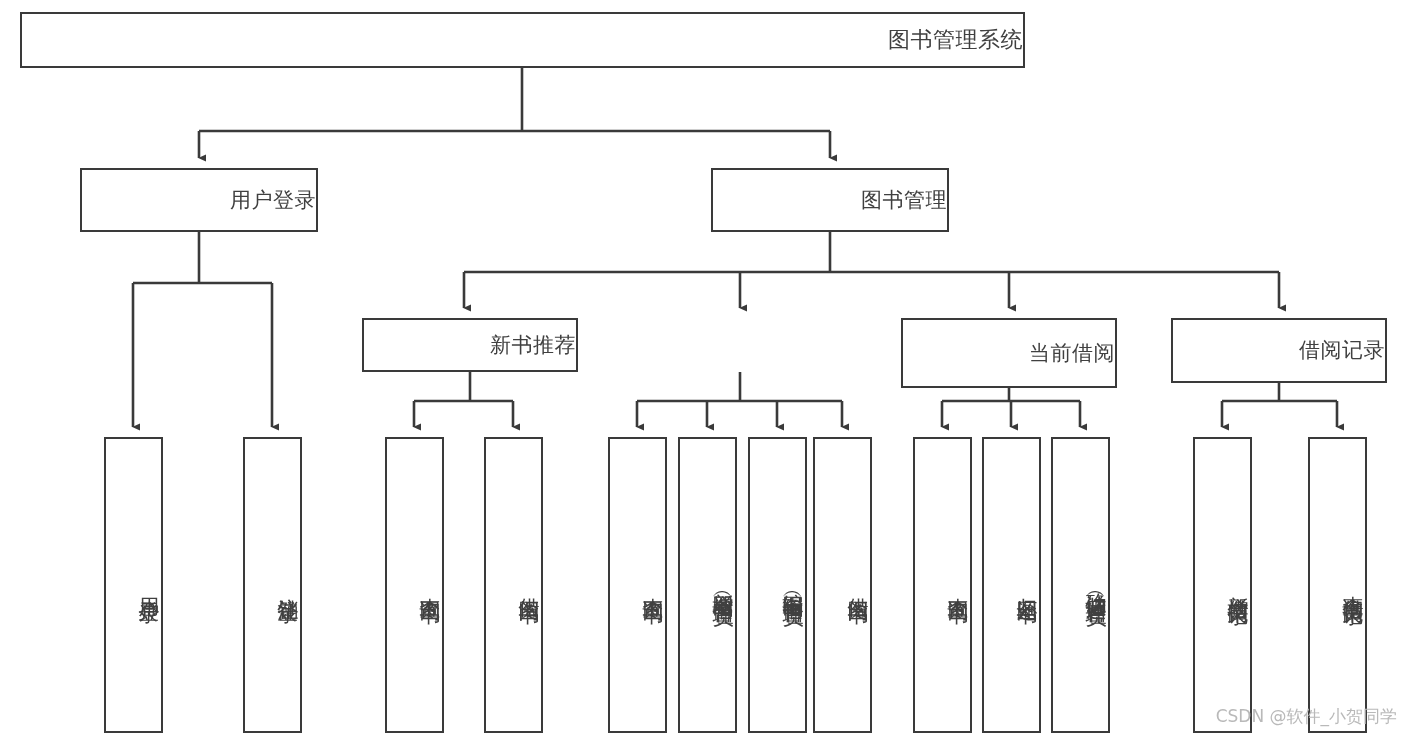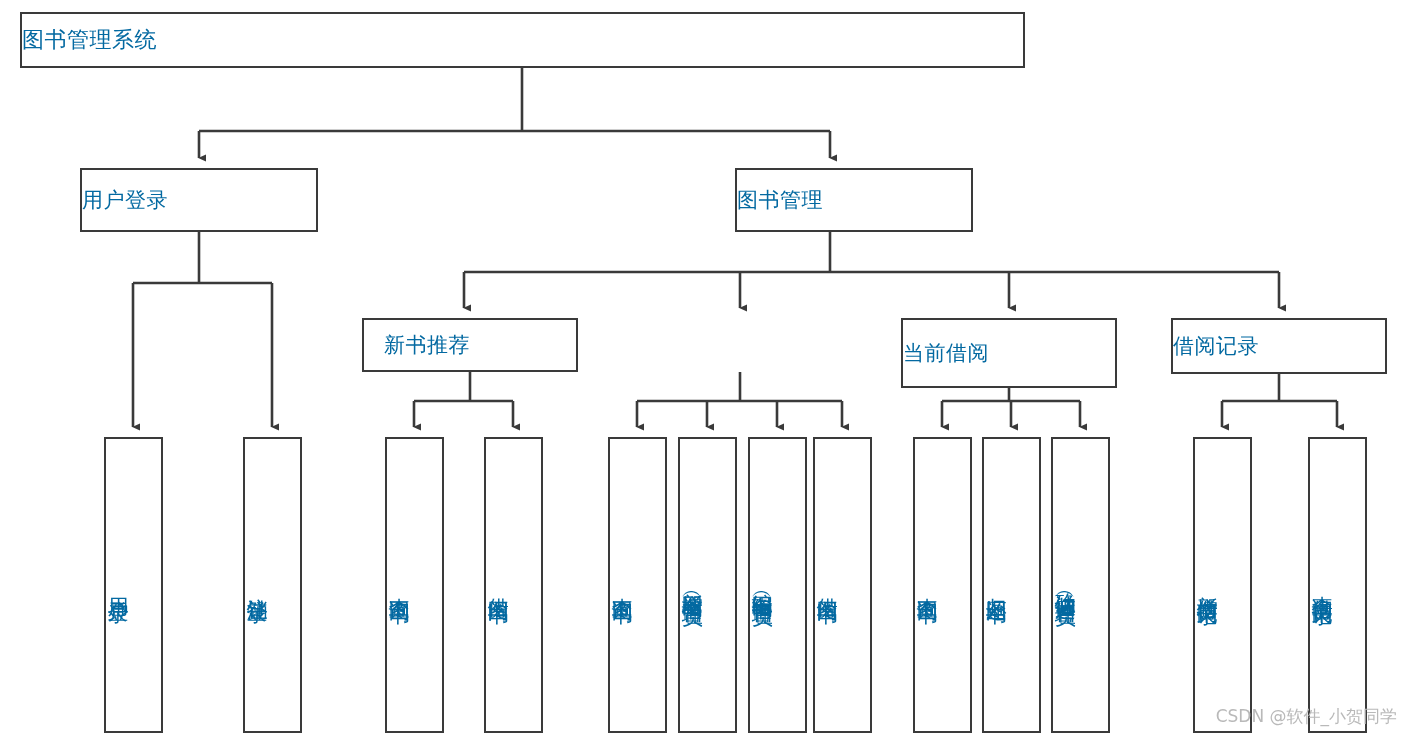--- a/index.html
+++ b/index.html
@@ -13,22 +13,22 @@
   #canvas{position:relative;width:1405px;height:747px;}
   svg#wires{position:absolute;left:0;top:0;width:1405px;height:747px;pointer-events:none;}
 
   .node{
     position:absolute;
     box-sizing:border-box;
     background:#ffffff;
     border:2.5px solid #3a3a3a;
     display:flex;
     align-items:center;
-    justify-content:flex-start;
-    color:#0369a1;
+    justify-content:flex-end;
+    color:#404040;
     z-index:2;
   }
   .node .lbl{
     display:block;
     text-align:center;
     line-height:1.05;
     letter-spacing:0.5px;
   }
   
   .h-node .lbl{font-size:21px;}
@@ -110,31 +110,31 @@
     </g>
   </svg>
 
   <div class="node h-node root" style="left:20px;top:12px;width:1005px;height:56px;">
     <span class="lbl">图书管理系统</span>
   </div>
 
   <div class="node h-node" style="left:80px;top:168px;width:238px;height:64px;">
     <span class="lbl">用户登录</span>
   </div>
-  <div class="node h-node" style="left:711px;top:168px;width:238px;height:64px;margin-left:24px;">
+  <div class="node h-node" style="left:711px;top:168px;width:238px;height:64px;">
     <span class="lbl">图书管理</span>
   </div>
 
   <div class="node h-node" style="left:362px;top:318px;width:216px;height:54px;padding-left:20px;">
     <span class="lbl">新书推荐</span>
   </div>
   <div class="node h-node" style="left:901px;top:318px;width:216px;height:70px;">
     <span class="lbl">当前借阅</span>
   </div>
-  <div class="node h-node" style="left:1171px;top:318px;width:216px;height:56px;">
+  <div class="node h-node" style="left:1171px;top:318px;width:216px;height:65px;">
     <span class="lbl">借阅记录</span>
   </div>
 
   <div class="node v-node" style="left:104px;top:437px;width:59px;height:296px;">
     <span class="lbl">用户登录</span>
   </div>
   <div class="node v-node" style="left:243px;top:437px;width:59px;height:296px;">
     <span class="lbl">注销登录</span>
   </div>
 

